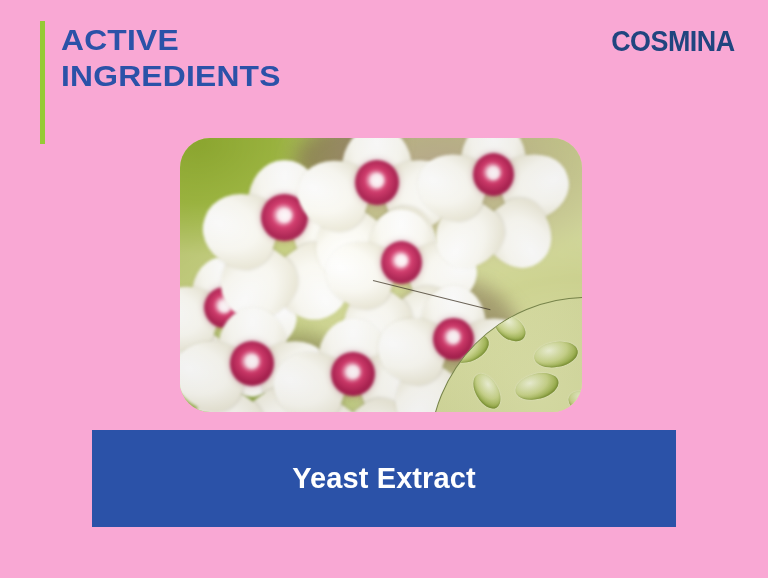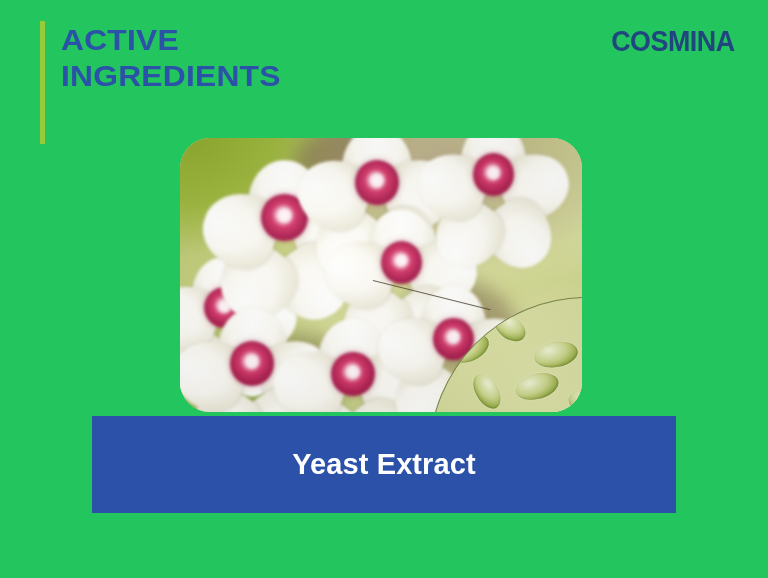--- a/index.html
+++ b/index.html
@@ -13,21 +13,21 @@
     position: relative;
     overflow: hidden;
     font-family: "Liberation Sans", sans-serif;
     -webkit-font-smoothing: antialiased;
   }
 
   
   .slide {
     position: absolute;
     inset: 0;
-    background: #22c55e;
+    background: #f9a8d4;
   }
 
   
   .accent-bar {
     position: absolute;
     left: 40px;
     top: 21px;
     width: 5px;
     height: 123px;
     background: #96CA36;
@@ -193,21 +193,21 @@
     position: absolute;
     inset: 0;
     pointer-events: none;
     background: radial-gradient(ellipse 80% 70% at 40% 40%, rgba(255,255,255,0.05) 0%, rgba(0,0,0,0.06) 100%);
   }
 
   
   .caption {
     position: absolute;
     left: 92px;
-    top: 416px;
+    top: 430px;
     width: 584px;
     height: 97px;
     background: #2B52A8;
     display: flex;
     flex-direction: row;
     align-items: center;
     justify-content: center;
   }
   .caption-line {
     display: block;

